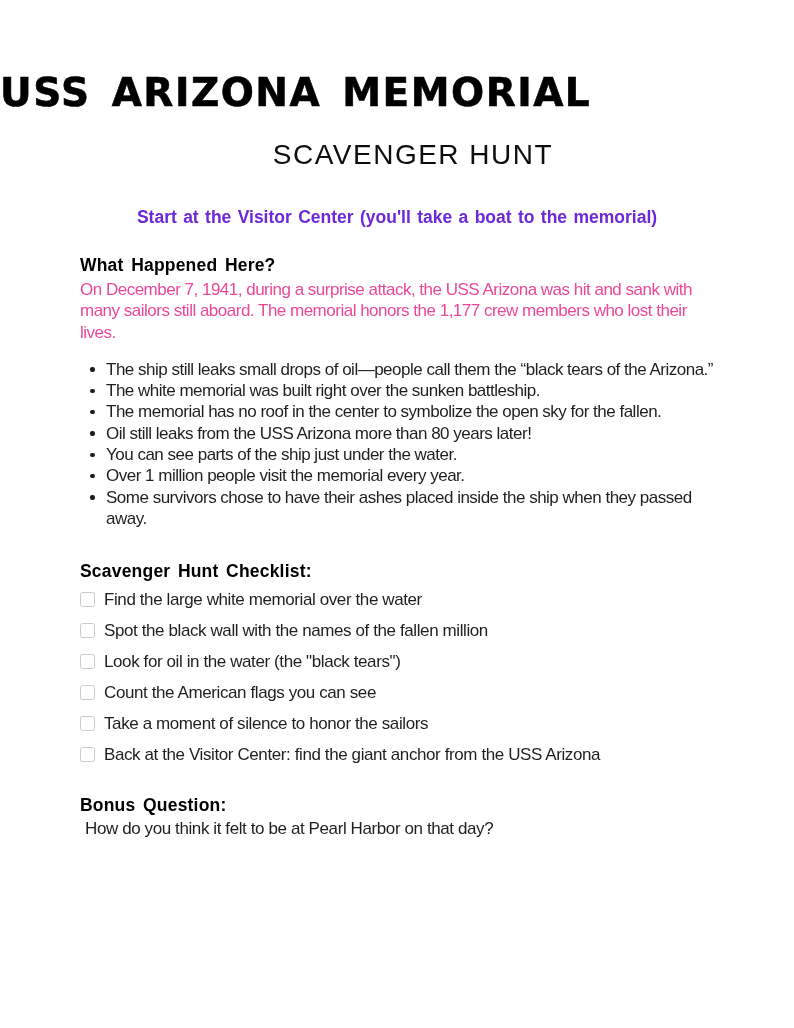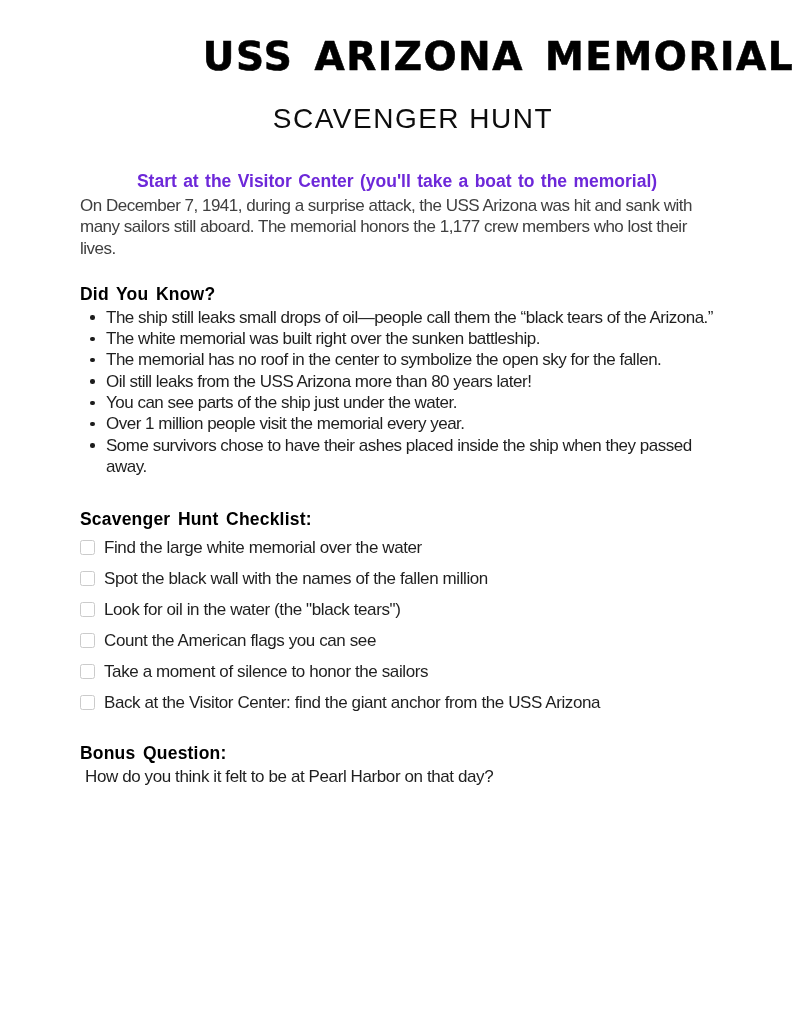--- a/index.html
+++ b/index.html
@@ -6,22 +6,22 @@
   .page{
     position:relative;
     width:794px;height:1028px;
     background:#ffffff;
     overflow:hidden;
     font-family:"Liberation Sans",sans-serif;
     color:#1f1f1f;
     box-sizing:border-box;
   }
   .page-title{
-    margin:0;padding-top:36px;
-    text-align:right;
+    margin:0;padding-top:72px;
+    text-align:left;
     font-family:"DejaVu Sans",sans-serif;
     font-weight:700;
     font-size:39px;line-height:42px;
     letter-spacing:1.5px;word-spacing:6px;
     color:#000000;
     -webkit-text-stroke:0.6px #000000;
   }
   .page-subtitle{
     margin:26px 0 0 0;
     text-align:center;
@@ -51,21 +51,21 @@
     color:#000000;
   }
   .h-what{margin-top:26px;}
   .h-know{margin-top:24px;}
   .h-check{margin-top:31px;}
   .h-bonus{margin-top:24px;}
   .body-text{
     margin:3px 0 16px 0;
     font-size:17px;line-height:21.3px;
     letter-spacing:-0.5px;
-    color:#404040;
+    color:#ec4899;
   }
   .facts{
     list-style:none;
     margin:2px 0 0 0;padding:0;
   }
   .facts li{
     position:relative;
     padding-left:26px;
     font-size:17px;line-height:21.3px;
     letter-spacing:-0.5px;
@@ -108,23 +108,23 @@
 <body>
 
 <div class="page">
 
   <h1 class="page-title">USS ARIZONA MEMORIAL</h1>
   <h2 class="page-subtitle">SCAVENGER HUNT</h2>
   <p class="tagline">Start at the Visitor Center (you'll take a boat to the memorial)</p>
 
   <div class="content">
 
+    <h3 class="section-heading h-what">What Happened Here?</h3>
     <p class="body-text">On December 7, 1941, during a surprise attack, the USS Arizona was hit and sank with many sailors still aboard. The memorial honors the 1,177 crew members who lost their lives.</p>
 
-    <h3 class="section-heading h-know">Did You Know?</h3>
     <ul class="facts">
       <li>The ship still leaks small drops of oil—people call them the “black tears of the Arizona.”</li>
       <li>The white memorial was built right over the sunken battleship.</li>
       <li>The memorial has no roof in the center to symbolize the open sky for the fallen.</li>
       <li>Oil still leaks from the USS Arizona more than 80 years later!</li>
       <li>You can see parts of the ship just under the water.</li>
       <li>Over 1 million people visit the memorial every year.</li>
       <li>Some survivors chose to have their ashes placed inside the ship when they passed away.</li>
     </ul>
 

